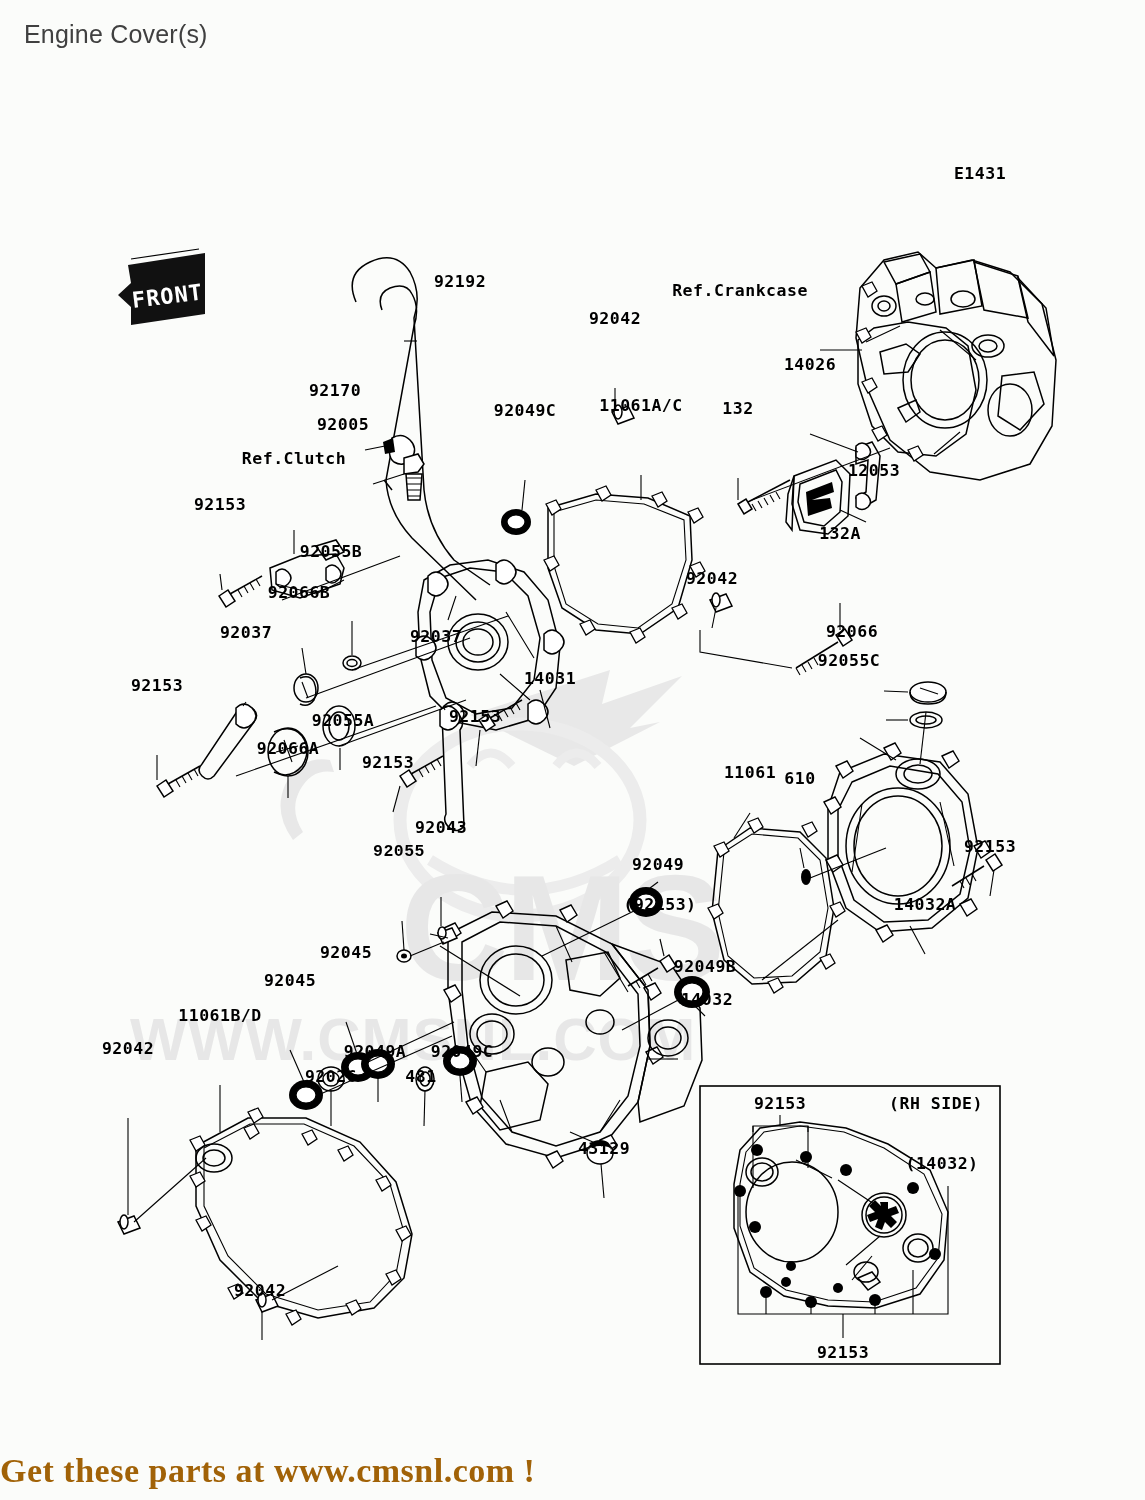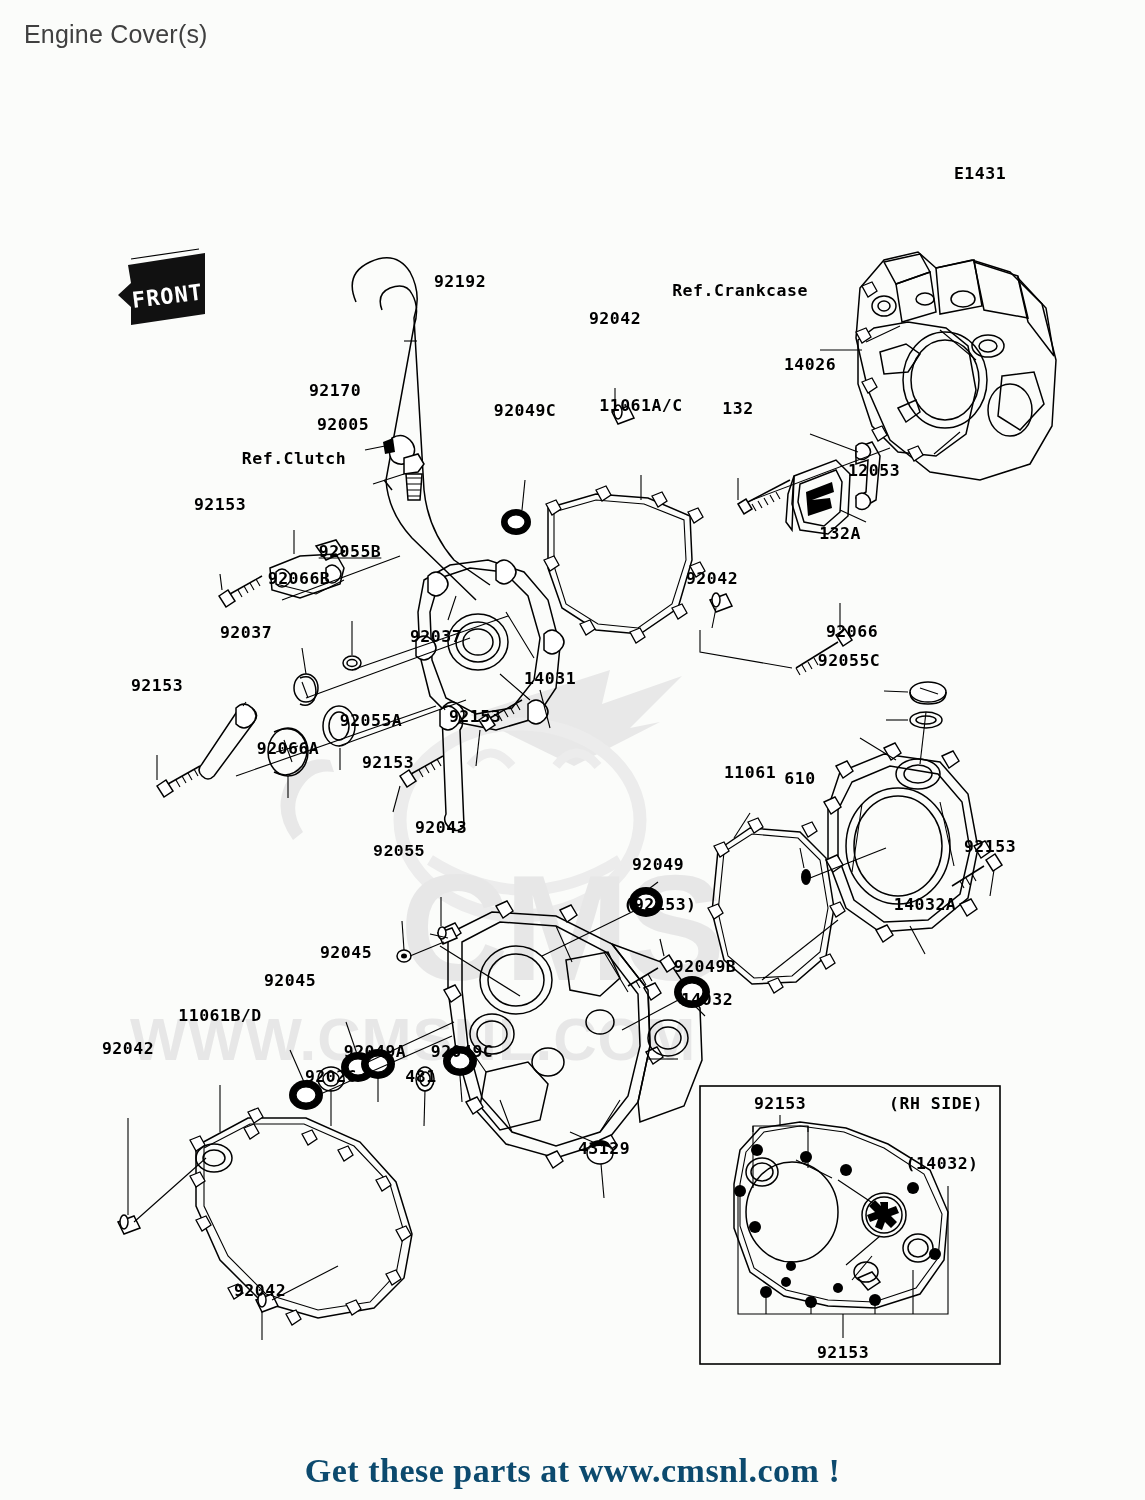--- a/index.html
+++ b/index.html
@@ -14,22 +14,21 @@
     position:absolute;left:24px;top:20px;
     font-size:25px;color:#404040;font-weight:400;
     font-family:"Liberation Sans", sans-serif;
     letter-spacing:0.2px;
   }
   #canvas{
     position:absolute;left:0;top:60px;width:1145px;height:1360px;
   }
   #footer{
     position:absolute;left:0;top:1452px;width:1145px;
-    text-align:center;
-    color:#0c4a6e;
+    color:#a16207;
     font-family:"Liberation Serif", serif;
     font-weight:bold;
     font-size:34px;
     letter-spacing:0.5px;
   }
   .lbl{
     position:absolute;
     font-family:"DejaVu Sans Mono","Liberation Mono",monospace;
     font-weight:bold;
     font-size:16.5px;
@@ -610,26 +609,26 @@
   <div class="lbl" style="left:460px;top:221px;">92192</div>
   <div class="lbl" style="left:615px;top:258px;">92042</div>
   <div class="lbl" style="left:335px;top:330px;">92170</div>
   <div class="lbl" style="left:343px;top:364px;">92005</div>
   <div class="lbl" style="left:525px;top:350px;">92049C</div>
   <div class="lbl" style="left:641px;top:345px;">11061A/C</div>
   <div class="lbl" style="left:738px;top:348px;">132</div>
   <div class="lbl" style="left:810px;top:304px;">14026</div>
   <div class="lbl" style="left:874px;top:410px;">12053</div>
   <div class="lbl" style="left:220px;top:444px;">92153</div>
-  <div class="lbl" style="left:350px;top:491px;text-decoration:underline;">92055B</div>
-  <div class="lbl" style="left:299px;top:518px;">92066B</div>
+  <div class="lbl" style="left:331px;top:491px;">92055B</div>
+  <div class="lbl" style="left:299px;top:532px;">92066B</div>
   <div class="lbl" style="left:246px;top:572px;">92037</div>
   <div class="lbl" style="left:436px;top:576px;">92037</div>
   <div class="lbl" style="left:157px;top:625px;">92153</div>
-  <div class="lbl" style="left:343px;top:660px;margin-left:28px;">92055A</div>
+  <div class="lbl" style="left:343px;top:660px;">92055A</div>
   <div class="lbl" style="left:288px;top:688px;">92066A</div>
   <div class="lbl" style="left:388px;top:702px;">92153</div>
   <div class="lbl" style="left:475px;top:656px;">92153</div>
   <div class="lbl" style="left:550px;top:618px;">14031</div>
   <div class="lbl" style="left:712px;top:518px;">92042</div>
   <div class="lbl" style="left:840px;top:473px;">132A</div>
   <div class="lbl" style="left:852px;top:571px;">92066</div>
   <div class="lbl" style="left:849px;top:600px;">92055C</div>
   <div class="lbl" style="left:750px;top:712px;">11061</div>
   <div class="lbl" style="left:800px;top:718px;">610</div>

